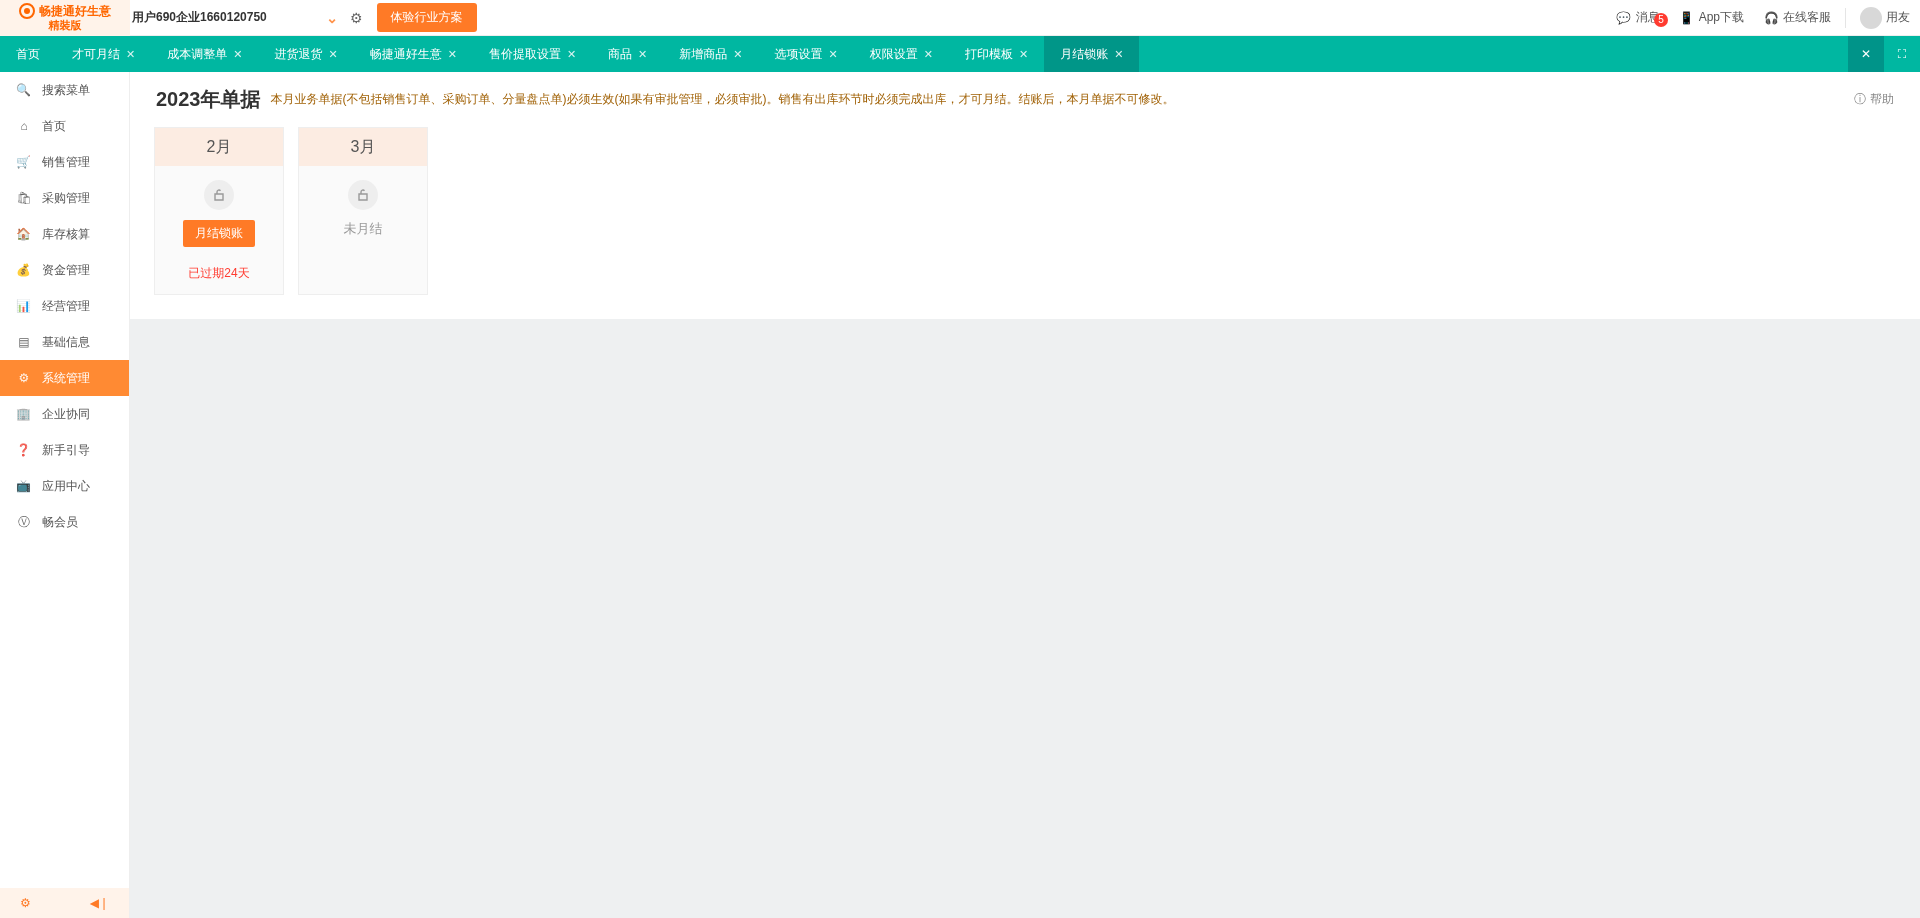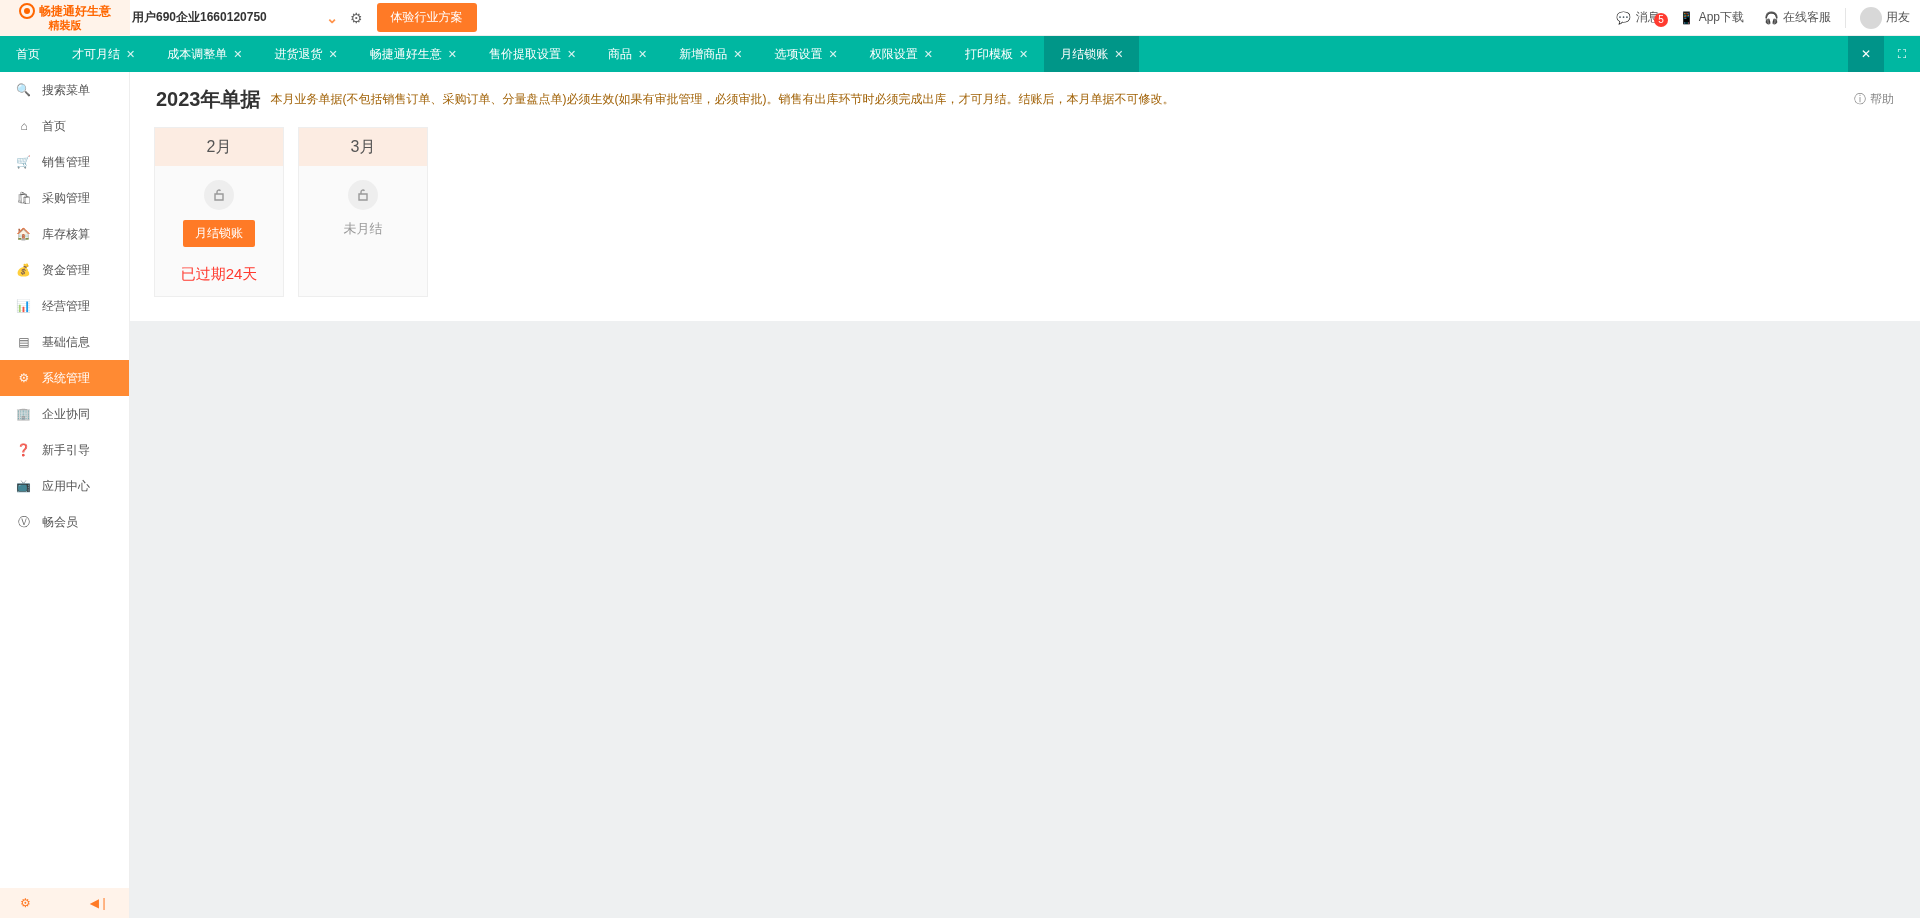--- a/index.html
+++ b/index.html
@@ -51,21 +51,21 @@
 .ph-title { font-size:20px; color:#333; font-weight:600;}
 .ph-desc { color:#a16207; font-size:12px;}
 .ph-spacer { flex:1;}
 .help-link { color:#888; display:flex; align-items:center; gap:4px; cursor:pointer;}
 .cards { display:flex; gap:14px; padding:4px 24px 24px 24px;}
 .card { width:130px; border:1px solid #eee; background:#fafafa; text-align:center; display:flex; flex-direction:column;}
 .card-h { background:#fcece2; height:38px; display:flex; align-items:center; justify-content:center; font-size:16px; color:#555;}
 .card-body { padding:14px 6px 10px 6px; display:flex; flex-direction:column; align-items:center; gap:10px;}
 .lock-ic { width:30px; height:30px; border-radius:50%; background:#eee; display:flex; align-items:center; justify-content:center; color:#999;}
 .small-btn { background:#ff7a26; color:#fff; padding:5px 12px; border-radius:2px; font-size:12px; cursor:pointer;}
-.overdue { color:#ff3b30; font-size:15px; padding:8px 0 12px 0;}
+.overdue { color:#ff3b30; font-size:12px; padding:8px 0 12px 0;}
 .status-txt { color:#999; font-size:13px;}
 
 svg { display:block; }
 </style>
 </head>
 <body>
 
 <div class="header">
   <div class="logo-box">
     <div class="logo-row">

